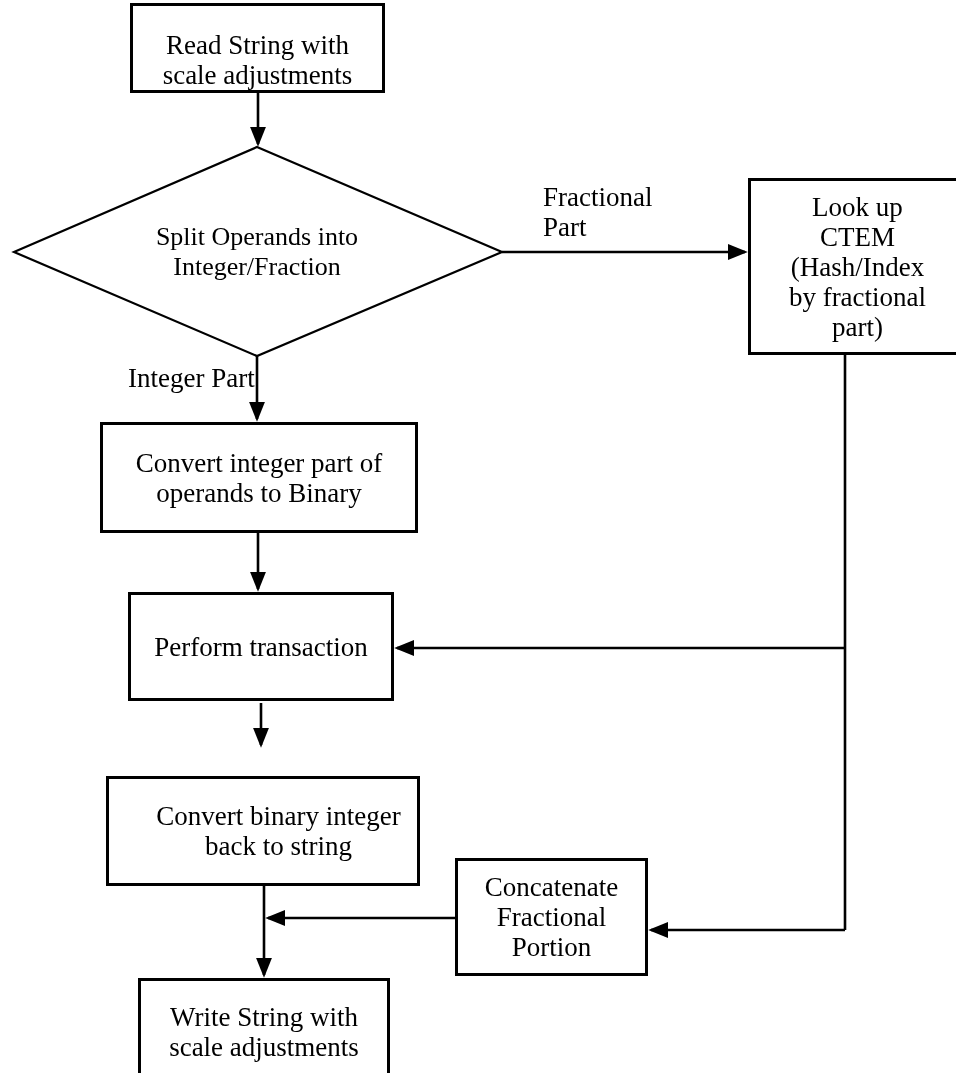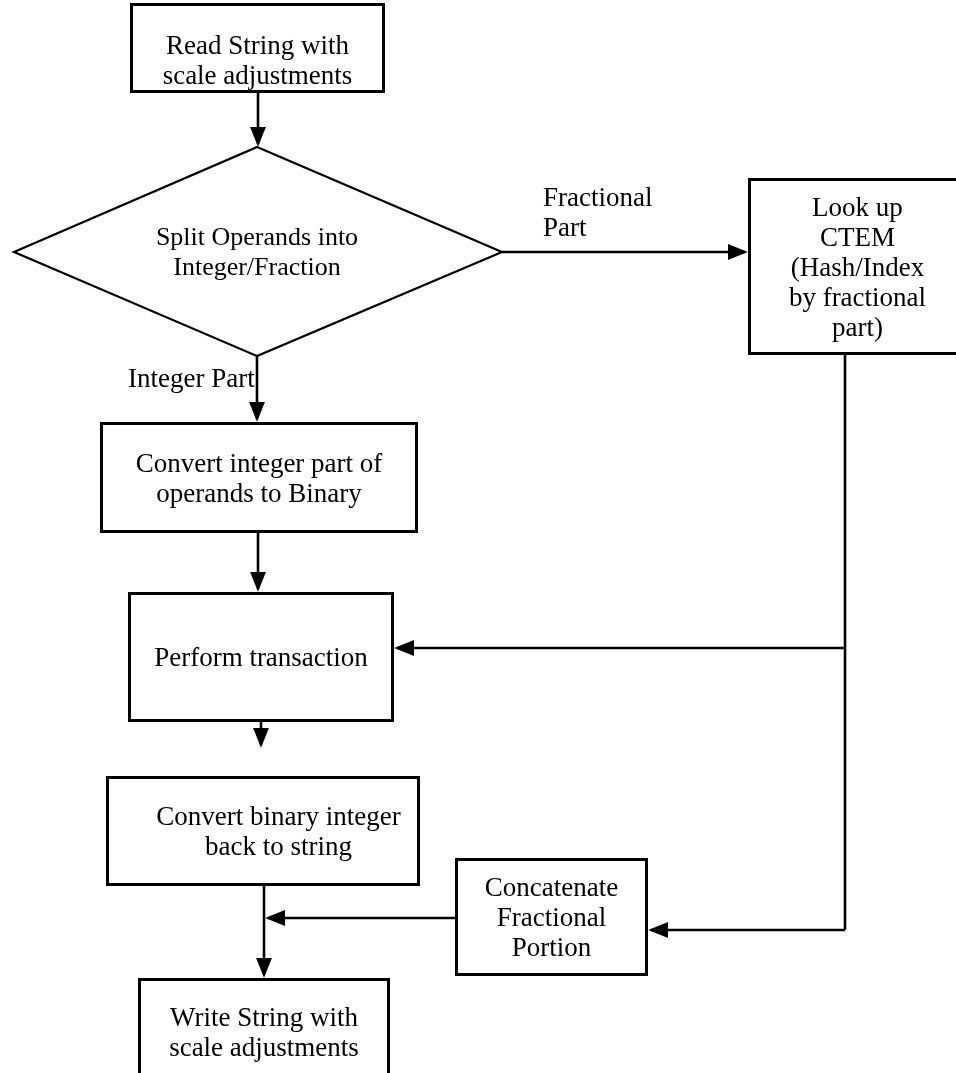--- a/index.html
+++ b/index.html
@@ -100,21 +100,21 @@
 (Hash/Index
 by fractional
 part)</span>
   </div>
 
   <div class="node" style="left:100px; top:422px; width:318px; height:111px;">
     <span>Convert integer part of
 operands to Binary</span>
   </div>
 
-  <div class="node" style="left:128px; top:592px; width:266px; height:130px;">
+  <div class="node" style="left:128px; top:592px; width:266px; height:109px;">
     <span>Perform transaction</span>
   </div>
 
   <div class="node" style="left:106px; top:776px; width:314px; height:110px;padding-left:31px;">
     <span>Convert binary integer
 back to string</span>
   </div>
 
   <div class="node" style="left:455px; top:858px; width:193px; height:118px;">
     <span>Concatenate

